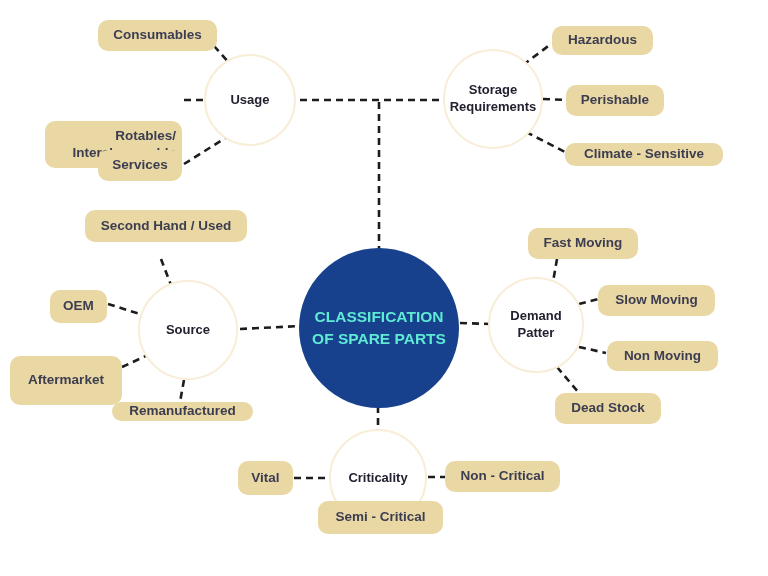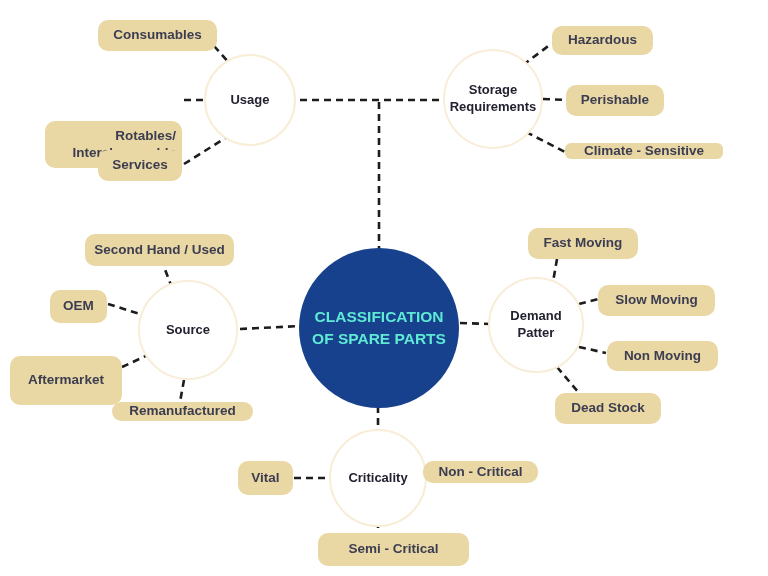--- a/index.html
+++ b/index.html
@@ -87,29 +87,29 @@
   <div class="topic" style="left:329px; top:429px; width:98px;  height:98px;">
     <span>Criticality</span>
   </div>
 
   <div class="node" style="left:98px;  top:20px;  width:119px; height:31px;">Consumables</div>
   <div class="node" style="left:45px;  top:77px;  width:137px; height:47px;margin-top:44px;">Rotables/ Interchangeable</div>
   <div class="node" style="left:98px;  top:150px; width:84px;  height:31px;">Services</div>
 
   <div class="node" style="left:552px; top:26px;  width:101px; height:29px;">Hazardous</div>
   <div class="node" style="left:566px; top:85px;  width:98px;  height:31px;">Perishable</div>
-  <div class="node" style="left:565px; top:143px; width:158px; height:16px;border-radius:6px;">Climate - Sensitive</div>
+  <div class="node" style="left:565px; top:143px; width:158px; height:23px;">Climate - Sensitive</div>
 
-  <div class="node" style="left:85px;  top:234px; width:149px; height:32px;border-radius:10px;">Second Hand / Used</div>
+  <div class="node" style="left:85px;  top:210px; width:162px; height:32px;border-radius:10px;">Second Hand / Used</div>
   <div class="node" style="left:50px;  top:290px; width:57px;  height:33px;">OEM</div>
   <div class="node" style="left:10px;  top:356px; width:112px; height:49px;">Aftermarket</div>
   <div class="node" style="left:112px; top:402px; width:141px; height:19px;">Remanufactured</div>
 
   <div class="node" style="left:528px; top:228px; width:110px; height:31px;">Fast Moving</div>
   <div class="node" style="left:598px; top:285px; width:117px; height:31px;">Slow Moving</div>
   <div class="node" style="left:607px; top:341px; width:111px; height:30px;">Non Moving</div>
   <div class="node" style="left:555px; top:393px; width:106px; height:31px;">Dead Stock</div>
 
   <div class="node" style="left:238px; top:461px; width:55px;  height:34px;">Vital</div>
-  <div class="node" style="left:423px; top:461px; width:115px; height:22px;">Non - Critical</div>
-  <div class="node" style="left:318px; top:533px; width:151px; height:33px;">Semi - Critical</div>
+  <div class="node" style="left:445px; top:461px; width:115px; height:31px;">Non - Critical</div>
+  <div class="node" style="left:318px; top:501px; width:125px; height:33px;">Semi - Critical</div>
 
 </div>
 
 </body></html>

